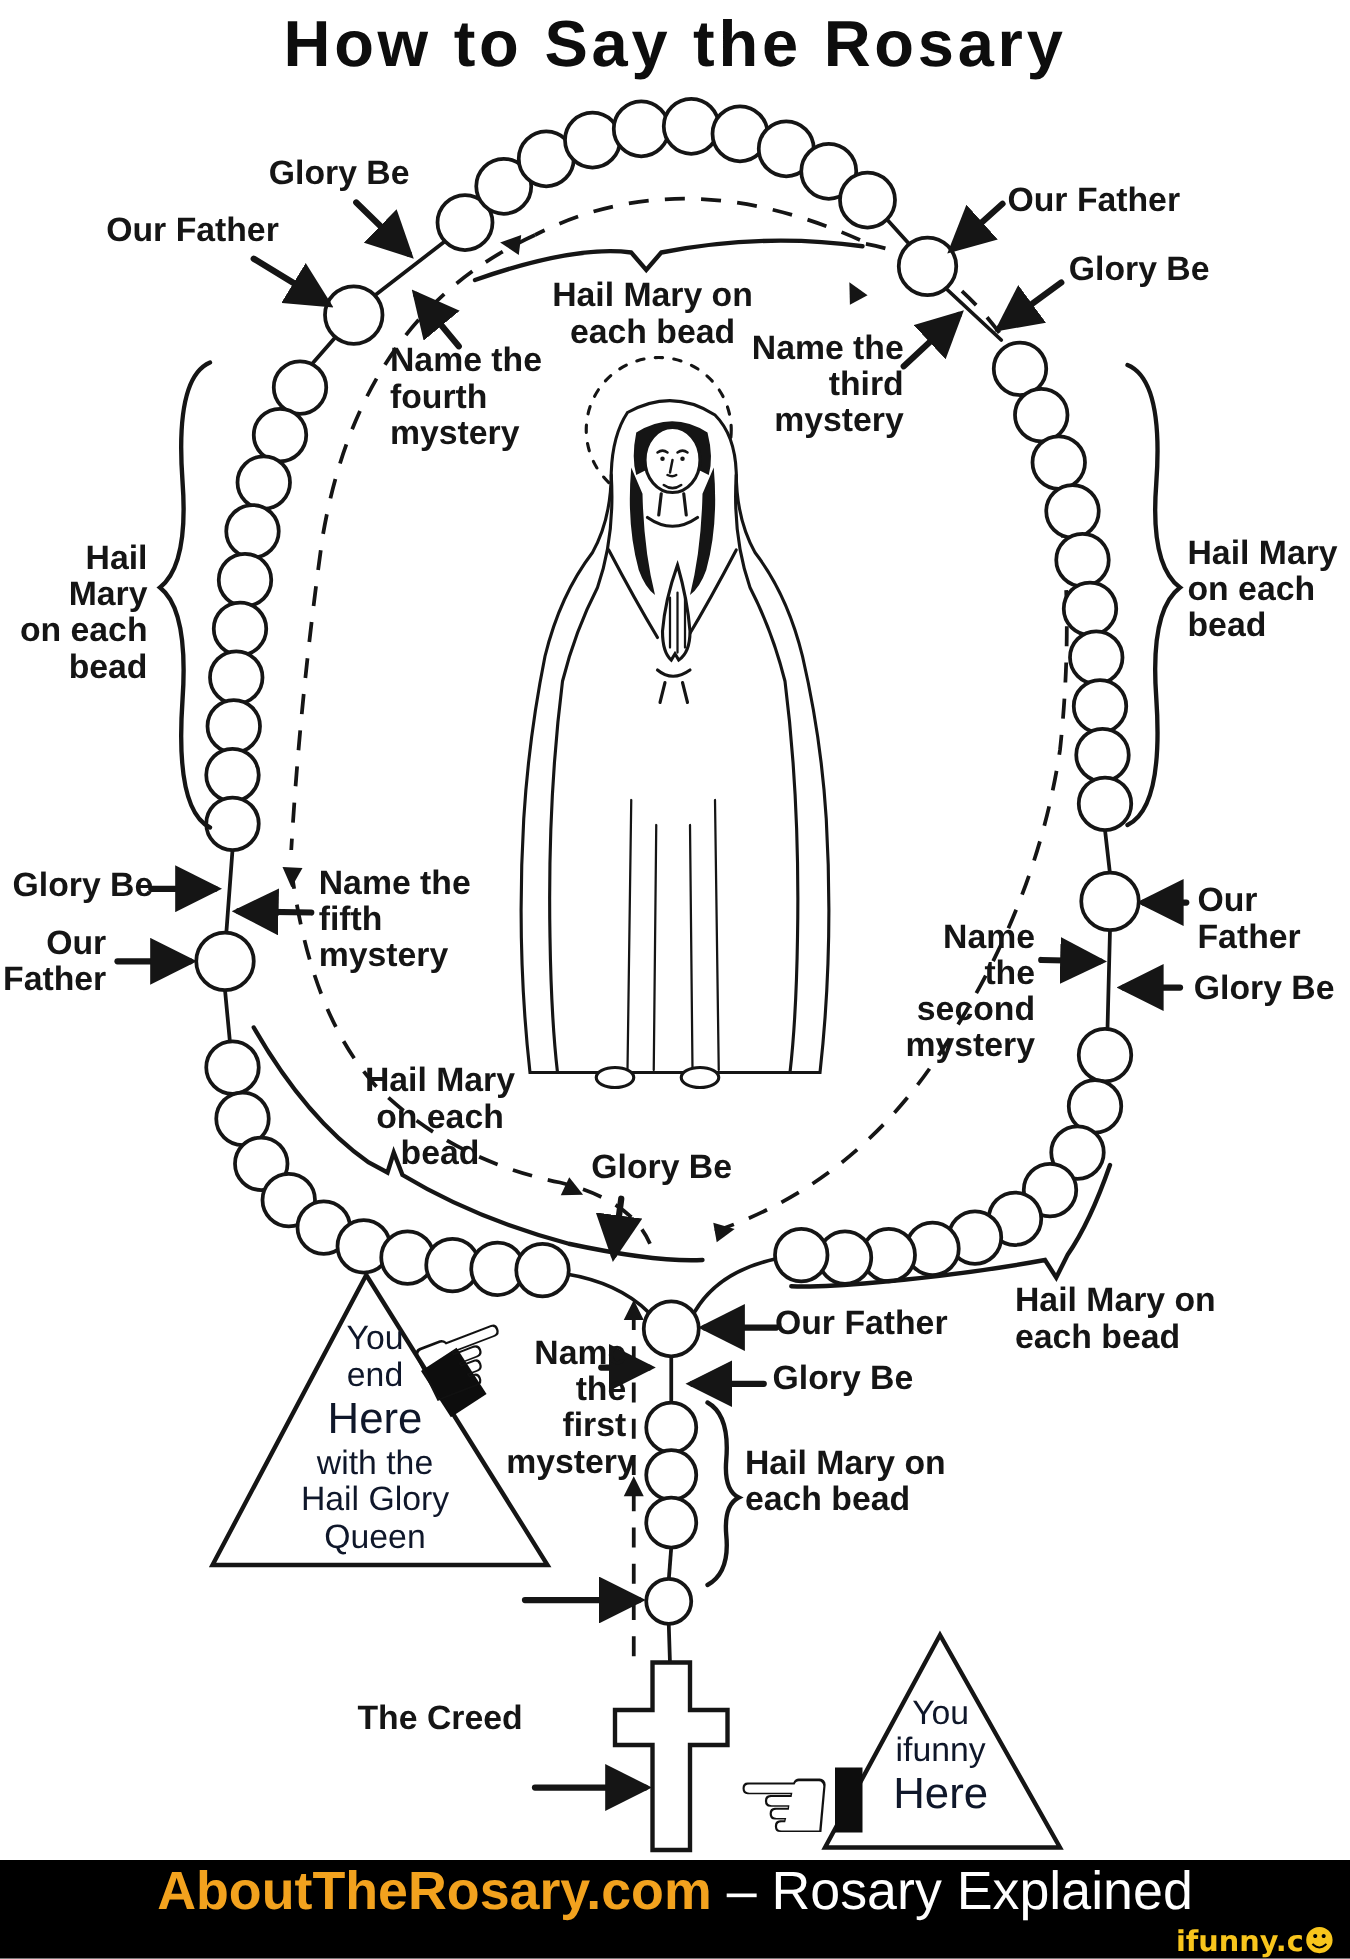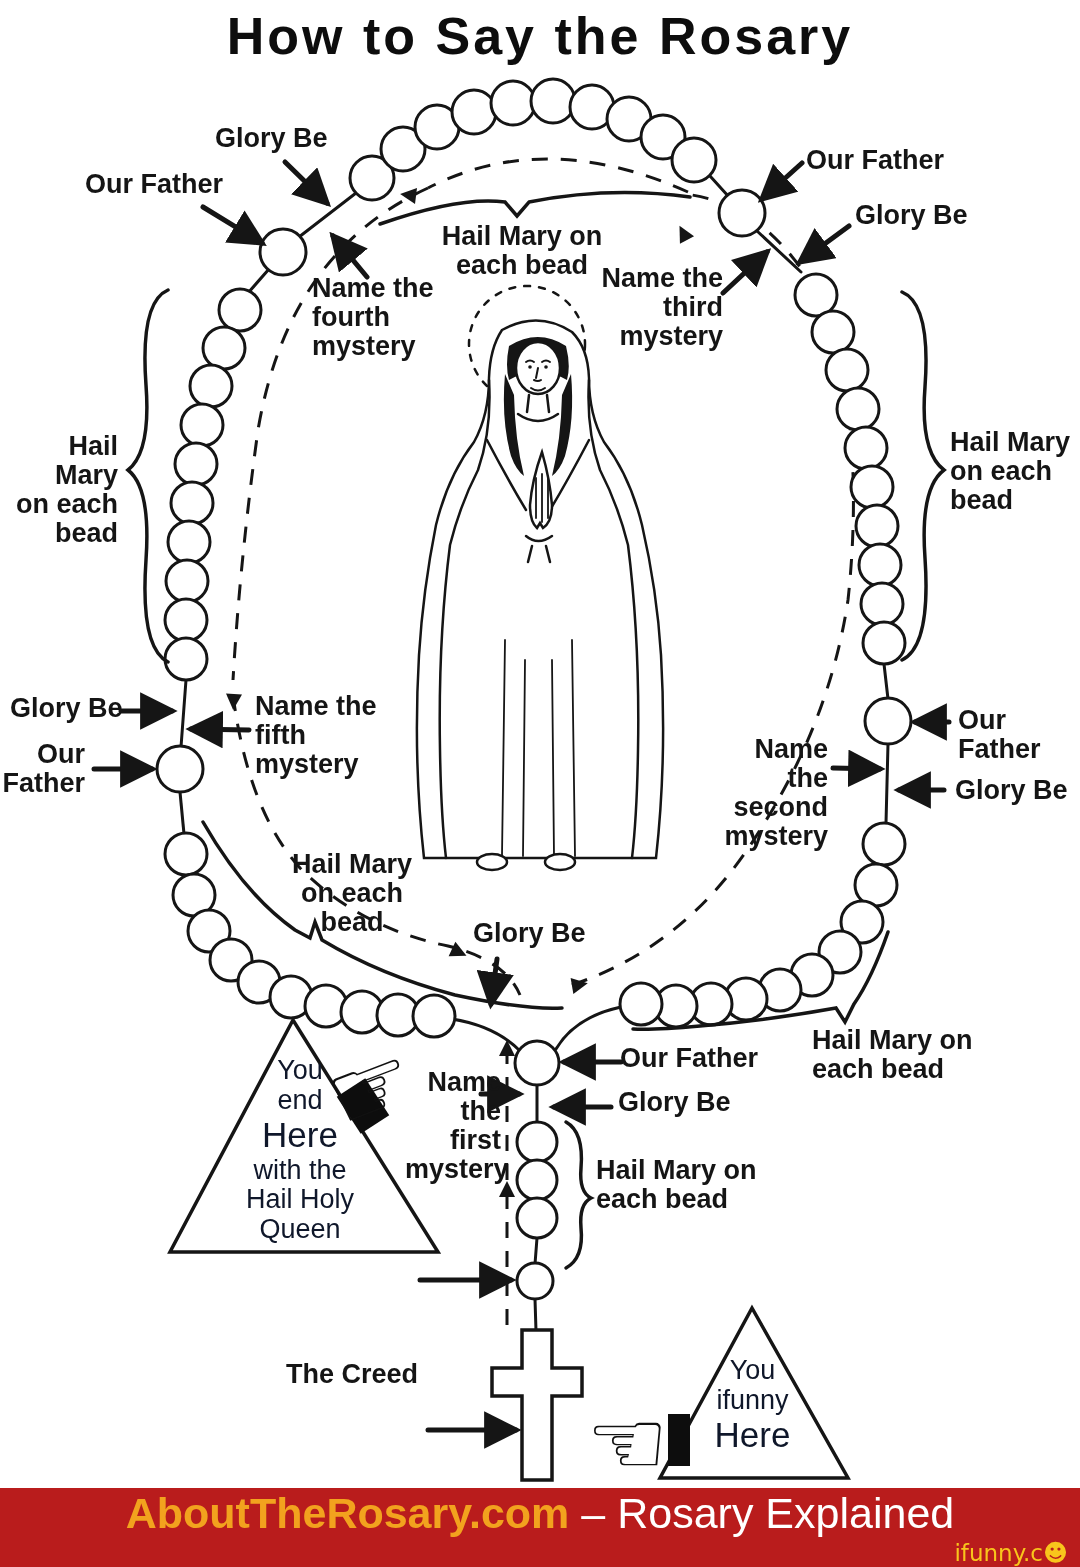--- a/index.html
+++ b/index.html
@@ -10,25 +10,25 @@
          font-size:52px;font-weight:800;letter-spacing:3px;color:#0d0d0d;}
   .label{position:absolute;font-weight:700;font-size:27px;line-height:1.08;
          white-space:pre-line;color:#151515;}
   .ra{text-align:right;} .ctr{text-align:center;}
   .tri-text{position:absolute;text-align:center;font-weight:500;font-size:27px;line-height:1.1;color:#0f172a;}
   .tri-text .big{display:block;font-weight:400;font-size:35px;line-height:1.15;}
   .tri-text span{display:block;}
   .hand{position:absolute;font-family:"DejaVu Sans",sans-serif;color:#111;z-index:5;}
   .hand-right{left:328px;top:1032px;font-size:96px;transform:rotate(-21deg);}
   .hand-left{left:586px;top:1390px;font-size:92px;}
-  .footer{position:absolute;left:0;top:1488px;width:1080px;height:79px;background:#b91c1c;}
+  .footer{position:absolute;left:0;top:1488px;width:1080px;height:79px;background:#000000;}
   .footer-line{position:absolute;left:0;top:1px;width:100%;text-align:center;font-size:43px;white-space:nowrap;}
   .site{font-weight:800;}
   .tagline{font-weight:400;color:#ffffff;margin-left:12px;}
-  .watermark{position:absolute;right:12px;top:51px;font-size:23px;font-weight:400;
+  .watermark{position:absolute;right:12px;top:51px;font-size:23px;font-weight:700;
              font-family:"DejaVu Sans",sans-serif;letter-spacing:0px;}
   .watermark .smiley{font-size:24px;}
 </style>
 </head>
 <body>
 
 <div id="page">
 
   <svg id="art" width="1080" height="1488" viewBox="0 0 1080 1488">
     <defs>
@@ -253,21 +253,21 @@
 each bead</div>
   <div class="label" style="left:812px;top:1026px;">Hail Mary on
 each bead</div>
   <div class="label" style="left:286px;top:1360px;">The Creed</div>
 
   <div class="tri-text" style="left:210px;top:1056px;width:180px;">
     <span>You</span>
     <span>end</span>
     <span class="big">Here</span>
     <span>with the</span>
-    <span>Hail Holy</span>
+    <span>Hail Glory</span>
     <span>Queen</span>
   </div>
   <div class="tri-text" style="left:695px;top:1356px;width:115px;">
     <span>You</span>
     <span>ifunny</span>
     <span class="big">Here</span>
   </div>
 
   <span class="hand hand-right">☞</span>
   <span class="hand hand-left">☜</span>

